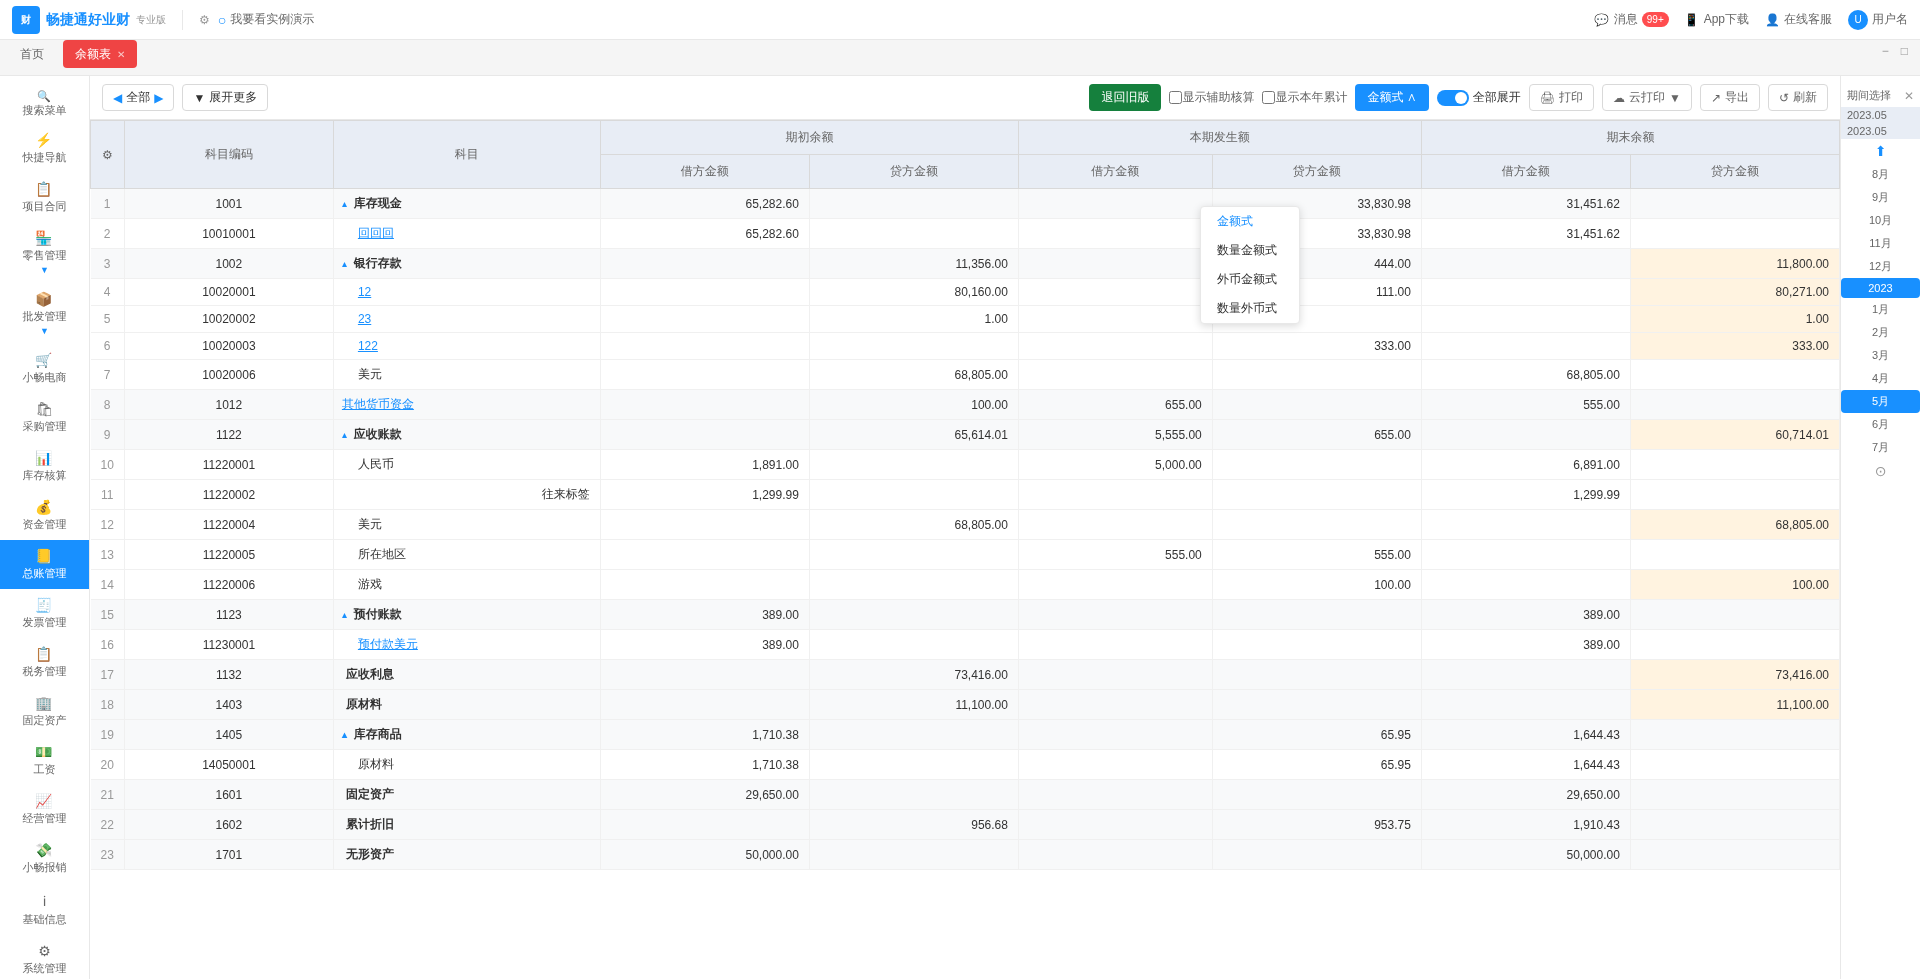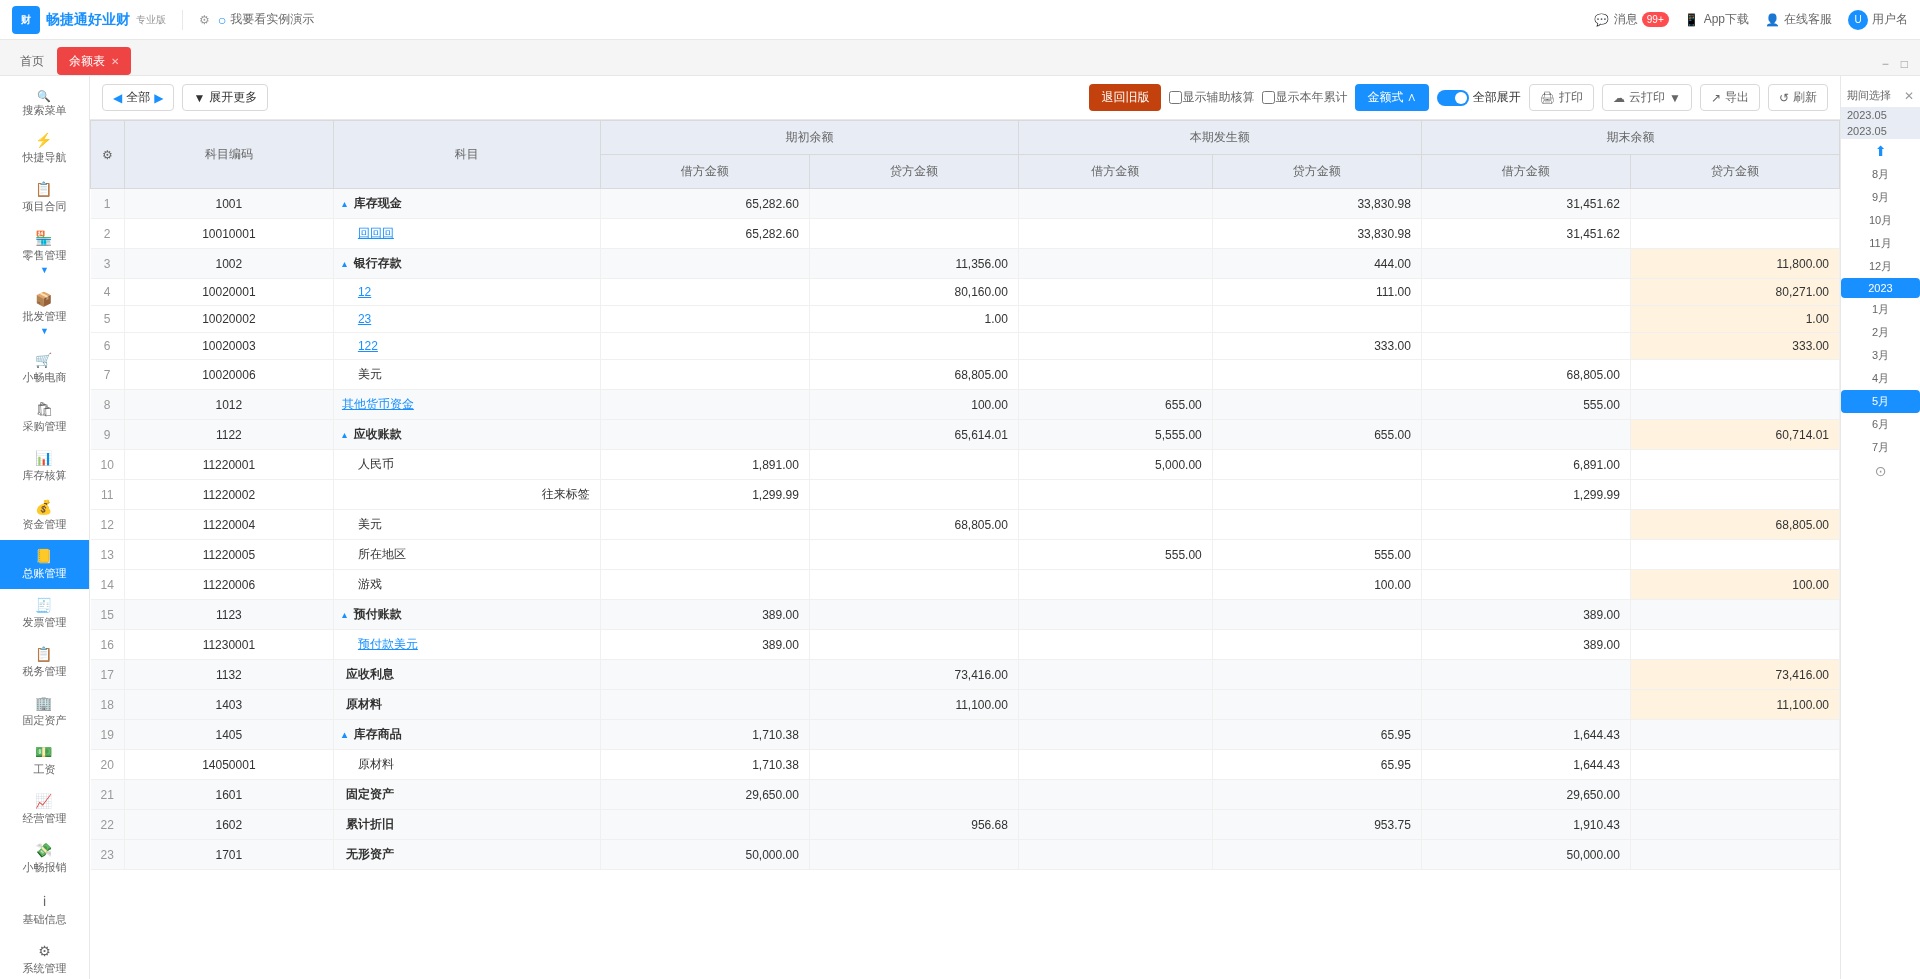--- a/index.html
+++ b/index.html
@@ -9,21 +9,21 @@
     .top-bar { display: flex; align-items: center; background: #fff; height: 40px; padding: 0 12px; border-bottom: 1px solid #e8e8e8; justify-content: space-between; }
     .top-bar-left { display: flex; align-items: center; gap: 8px; }
     .logo { display: flex; align-items: center; gap: 6px; font-size: 14px; font-weight: bold; color: #1890ff; }
     .logo-icon { width: 28px; height: 28px; background: #1890ff; border-radius: 4px; display: flex; align-items: center; justify-content: center; color: #fff; font-size: 10px; }
     .demo-btn { display: flex; align-items: center; gap: 4px; color: #666; cursor: pointer; }
     .top-bar-right { display: flex; align-items: center; gap: 16px; font-size: 12px; color: #666; }
     .top-right-item { display: flex; align-items: center; gap: 4px; cursor: pointer; }
     .badge { background: #ff4d4f; color: #fff; border-radius: 10px; padding: 2px 5px; font-size: 10px; }
 
     
-    .tab-bar { display: flex; align-items: flex-end; background: #f5f5f5; border-bottom: 1px solid #e8e8e8; height: 36px; padding: 0 8px; gap: 1px; }
+    .tab-bar { display: flex; align-items: flex-start; background: #f5f5f5; border-bottom: 1px solid #e8e8e8; height: 36px; padding: 0 8px; gap: 7px; }
     .tab-item { display: flex; align-items: center; padding: 0 12px; height: 28px; border-radius: 4px; cursor: pointer; font-size: 12px; color: #666; background: transparent; gap: 6px; }
     .tab-item.active { background: #ef4444; color: #fff; }
     .tab-close { font-size: 10px; cursor: pointer; opacity: 0.7; }
     .tab-home { color: #666; font-size: 12px; }
 
     
     .main-layout { display: flex; height: calc(979px - 40px - 36px); }
 
     
     .sidebar { width: 90px; background: #fff; border-right: 1px solid #e8e8e8; display: flex; flex-direction: column; align-items: center; padding-top: 8px; overflow-y: auto; }
@@ -34,21 +34,21 @@
     .sidebar-icon { font-size: 14px; }
 
     
     .content { flex: 1; display: flex; flex-direction: column; overflow: hidden; position: relative; }
 
     
     .toolbar { display: flex; align-items: center; padding: 8px 12px; gap: 8px; background: #fff; border-bottom: 1px solid #e8e8e8; flex-wrap: nowrap; }
     .all-btn { display: flex; align-items: center; gap: 4px; border: 1px solid #d9d9d9; padding: 4px 10px; border-radius: 4px; font-size: 12px; cursor: pointer; background: #fff; }
     .expand-btn { display: flex; align-items: center; gap: 4px; border: 1px solid #d9d9d9; padding: 4px 10px; border-radius: 4px; font-size: 12px; cursor: pointer; background: #fff; }
     .toolbar-right { display: flex; align-items: center; gap: 8px; margin-left: auto; }
-    .return-btn { background: #c2410c; color: #fff; border: none; padding: 5px 12px; border-radius: 4px; font-size: 12px; cursor: pointer; }
+    .return-btn { background: #15803d; color: #fff; border: none; padding: 5px 12px; border-radius: 4px; font-size: 12px; cursor: pointer; }
     .checkbox-item { display: flex; align-items: center; font-size: 12px; color: #666; cursor: pointer; }
     .checkbox-item input { cursor: pointer; }
     .mode-btn { background: #1890ff; color: #fff; border: none; padding: 5px 12px; border-radius: 4px; font-size: 12px; cursor: pointer; display: flex; align-items: center; gap: 4px; }
     .toggle-btn { display: flex; align-items: center; gap: 4px; font-size: 12px; }
     .toggle-switch { width: 32px; height: 16px; background: #1890ff; border-radius: 8px; position: relative; cursor: pointer; }
     .toggle-switch::after { content: ''; width: 12px; height: 12px; background: #fff; border-radius: 50%; position: absolute; top: 2px; right: 2px; }
     .action-btn { display: flex; align-items: center; gap: 4px; border: 1px solid #d9d9d9; padding: 4px 10px; border-radius: 4px; font-size: 12px; cursor: pointer; background: #fff; color: #666; }
 
     
     .dropdown-menu { position: absolute; background: #fff; border: 1px solid #e8e8e8; border-radius: 4px; z-index: 100; box-shadow: 0 2px 8px rgba(0,0,0,0.15); min-width: 100px; top: 130px; left: 1110px; }
@@ -530,20 +530,26 @@
               <td class="amount"></td>
               <td class="amount"></td>
               <td class="amount"></td>
               <td class="amount">50,000.00</td>
               <td class="amount"></td>
             </tr>
           </tbody>
       </table>
     </div>
 
+    <div class="dropdown-menu">
+      <div class="dropdown-item active">金额式</div>
+      <div class="dropdown-item">数量金额式</div>
+      <div class="dropdown-item">外币金额式</div>
+      <div class="dropdown-item">数量外币式</div>
+    </div>
   </div>
 
   <div class="right-panel">
     <div style="width:100%;display:flex;justify-content:space-between;align-items:center;padding:4px 6px;">
       <span style="font-size:11px;color:#666;">期间选择</span>
       <span style="cursor:pointer;color:#999;font-size:12px;">✕</span>
     </div>
     <div style="width:100%;padding:2px 6px;background:#e8edf5;font-size:11px;color:#666;cursor:pointer;">
       <span>2023.05</span>
     </div>

